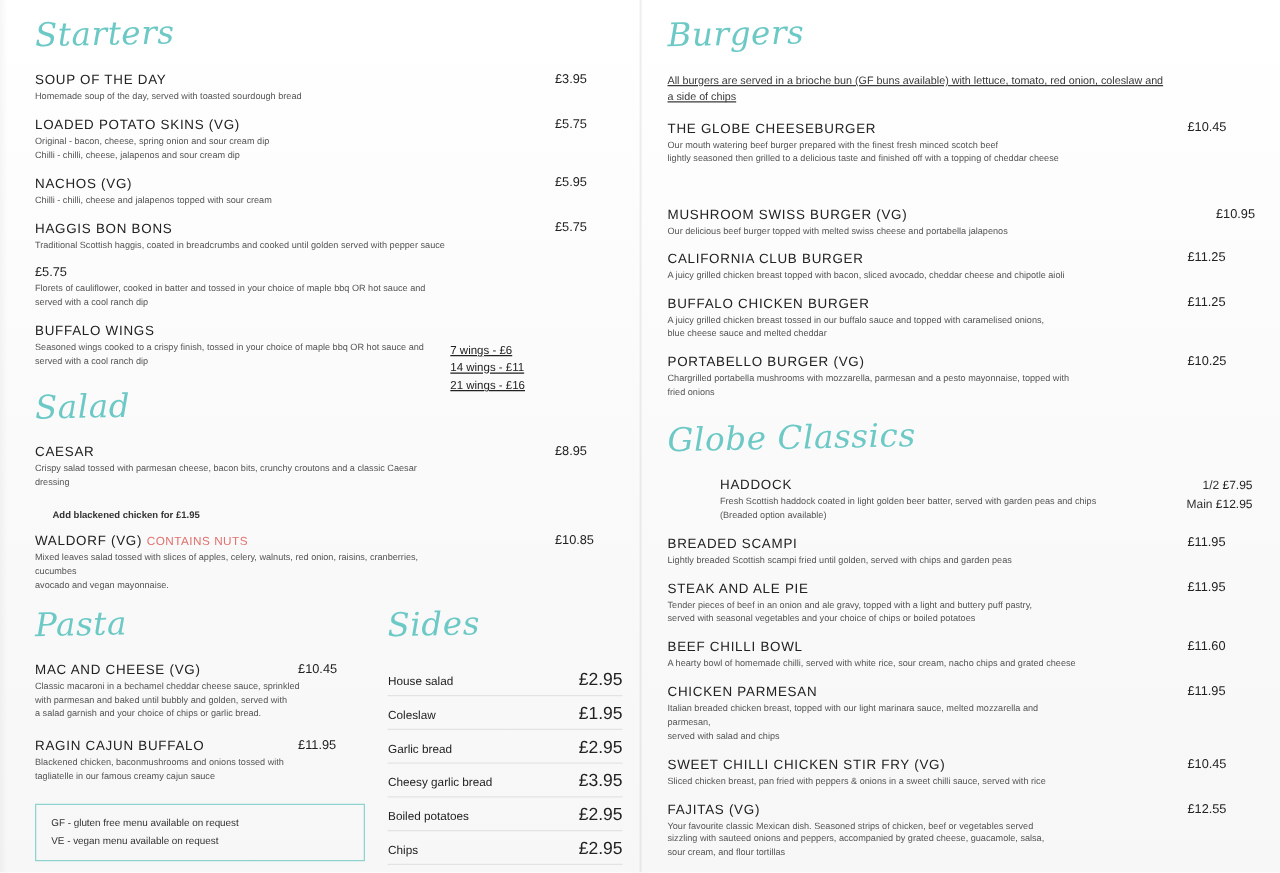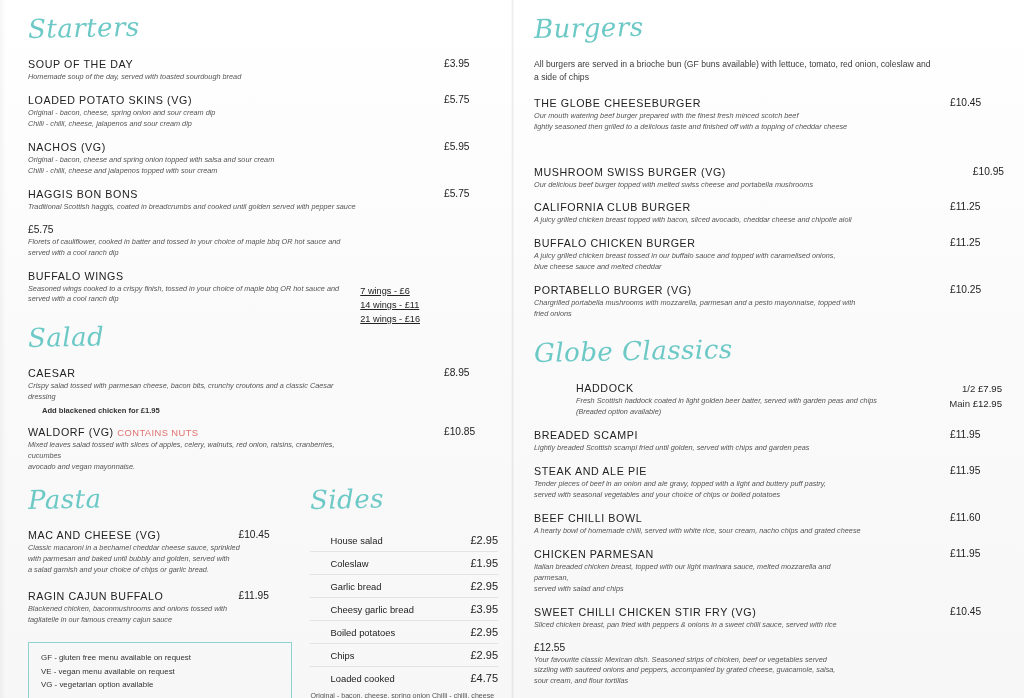--- a/index.html
+++ b/index.html
@@ -30,51 +30,51 @@
     font-style:italic;
     font-weight:400;
     color:#6cc9c6;
     font-size:26px;
     letter-spacing:.5px;
     margin:0 0 14px 0;
     transform:rotate(-1.2deg);
     transform-origin:left center;
   }
   .intro{
-    font-size:8.6px;line-height:1.55;color:#3a3a3a;margin:0 0 12px 0;max-width:400px;
+    font-size:8.6px;line-height:1.55;color:#3a3a3a;margin:0 0 12px 0;max-width:400px;text-decoration:underline;
   }
   .item{position:relative;margin-bottom:11px;}
   .name{
     font-size:10.7px;letter-spacing:.6px;color:#222;white-space:nowrap;
   }
   .name .nuts{color:#e0726f;font-size:9.4px;letter-spacing:.4px;}
   .desc{
     font-size:7.3px;line-height:1.5;color:#555;margin-top:2px;max-width:330px;
   }
-  .desc .dline{display:block;font-style:italic;}
-  .sub-note{font-size:7.6px;color:#333;margin-top:3px;font-weight:bold;padding-left:14px;}
+  .desc .dline{display:block;}
+  .sub-note{font-size:7.6px;color:#333;margin-top:15px;font-weight:bold;padding-left:14px;}
 
   
   .priced{display:grid;grid-template-columns:1fr auto;column-gap:10px;}
   .priced .pcell{font-size:10.2px;color:#222;text-align:left;min-width:54px;}
 
   .wings-prices{
     position:absolute;right:78px;top:0px;font-size:9.2px;line-height:1.55;color:#222;text-align:left;text-decoration:underline;
   }
 
   
   .two-col{display:flex;gap:18px;}
   .pasta{width:268px;}
   .sides{width:190px;}
   .side-row{
     display:grid;grid-template-columns:1fr auto;column-gap:8px;align-items:baseline;
     border-bottom:1px solid #e3e3e3;padding:5px 0 5px 0;
   }
-  .side-row .sname{font-size:9.4px;color:#222;margin-left:20px;}
-  .side-row .sprice{font-size:11px;color:#222;}
+  .side-row .sname{font-size:9.4px;color:#222;}
+  .side-row .sprice{font-size:14px;color:#222;}
   .side-row.last{border-bottom:none;}
   .side-desc{font-size:7.1px;line-height:1.45;color:#555;padding-top:2px;}
 
   .key-box{
     border:1px solid #8fd3d0;
     padding:8px 10px 9px 12px;
     width:240px;
     margin-top:16px;
   }
   .key-box div{font-size:7.9px;line-height:1.75;color:#333;}
@@ -115,21 +115,20 @@
           <span class="dline">Chilli - chilli, cheese, jalapenos and sour cream dip</span>
         </div>
       </div>
 
       <div class="item">
         <div class="priced">
           <div class="name">NACHOS (VG)</div>
           <div class="pcell">£5.95</div>
         </div>
         <div class="desc">
-          <span class="dline">Original - bacon, cheese and spring onion topped with salsa and sour cream</span>
           <span class="dline">Chilli - chilli, cheese and jalapenos topped with sour cream</span>
         </div>
       </div>
 
       <div class="item">
         <div class="priced">
           <div class="name">HAGGIS BON BONS</div>
           <div class="pcell">£5.75</div>
         </div>
         <div class="desc">
@@ -216,21 +215,20 @@
           </div>
           <div class="desc">
             <span class="dline">Blackened chicken, baconmushrooms and onions tossed with</span>
             <span class="dline">tagliatelle in our famous creamy cajun sauce</span>
           </div>
         </div>
 
         <div class="key-box">
           <div>GF - gluten free menu available on request</div>
           <div>VE - vegan menu available on request</div>
-          <div>VG - vegetarian option available</div>
         </div>
 
       </div>
 
       <div class="sides">
         <div class="section-title">Sides</div>
 
         <div class="side-row">
           <div class="sname">House salad</div>
           <div class="sprice">£2.95</div>
@@ -283,21 +281,21 @@
           <span class="dline">lightly seasoned then grilled to a delicious taste and finished off with a topping of cheddar cheese</span>
         </div>
       </div>
 
       <div class="item">
         <div class="priced" style="grid-template-columns:1fr auto;margin-top:33px;">
           <div class="name">MUSHROOM SWISS BURGER (VG)</div>
           <div class="pcell" style="min-width:0;">£10.95</div>
         </div>
         <div class="desc">
-          <span class="dline">Our delicious beef burger topped with melted swiss cheese and portabella mushrooms</span>
+          <span class="dline">Our delicious beef burger topped with melted swiss cheese and portabella jalapenos</span>
         </div>
       </div>
 
       <div class="item">
         <div class="priced">
           <div class="name">CALIFORNIA CLUB BURGER</div>
           <div class="pcell">£11.25</div>
         </div>
         <div class="desc">
           <span class="dline">A juicy grilled chicken breast topped with bacon, sliced avocado, cheddar cheese and chipotle aioli</span>
@@ -397,20 +395,21 @@
           <div class="name">SWEET CHILLI CHICKEN STIR FRY (VG)</div>
           <div class="pcell">£10.45</div>
         </div>
         <div class="desc">
           <span class="dline">Sliced chicken breast, pan fried with peppers &amp; onions in a sweet chilli sauce, served with rice</span>
         </div>
       </div>
 
       <div class="item">
         <div class="priced">
+          <div class="name">FAJITAS (VG)</div>
           <div class="pcell">£12.55</div>
         </div>
         <div class="desc">
           <span class="dline">Your favourite classic Mexican dish. Seasoned strips of chicken, beef or vegetables served</span>
           <span class="dline">sizzling with sauteed onions and peppers, accompanied by grated cheese, guacamole, salsa,</span>
           <span class="dline">sour cream, and flour tortillas</span>
         </div>
       </div>
     </div>
   </div>

